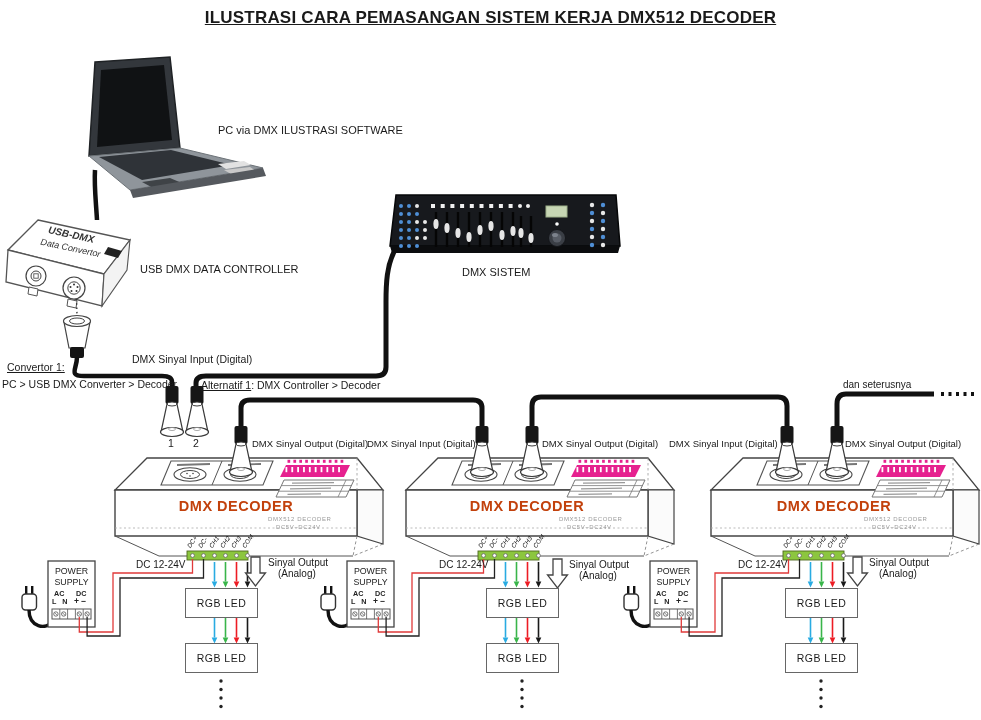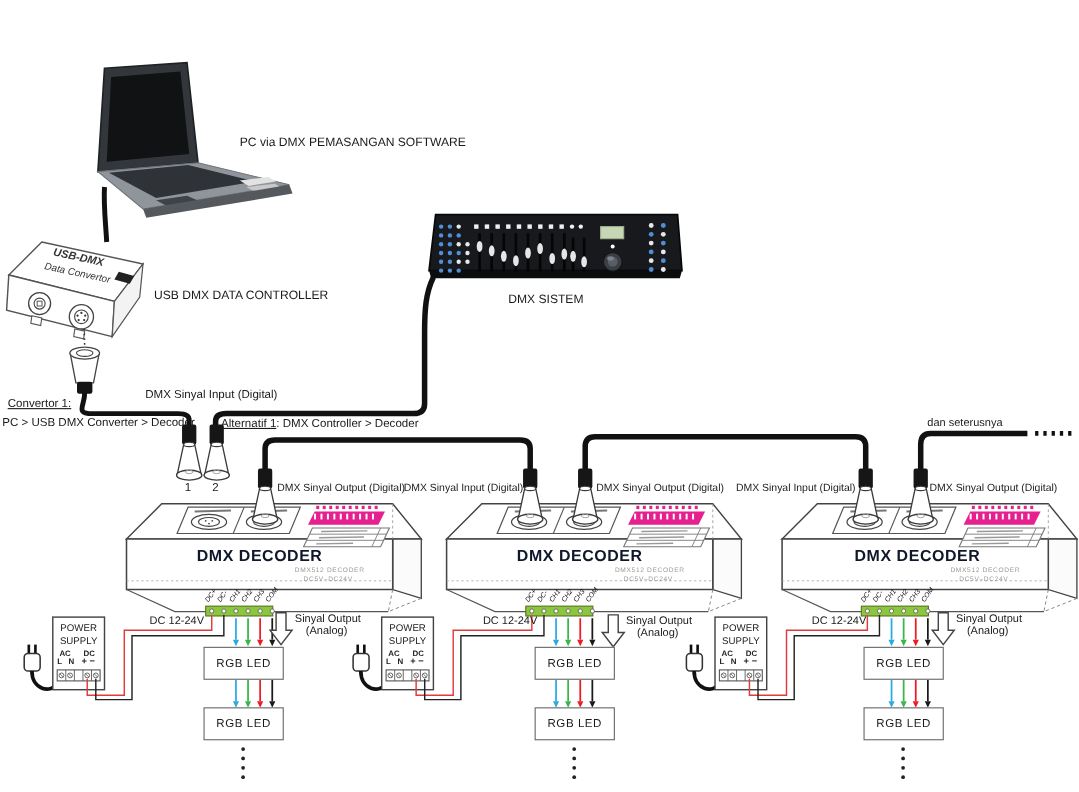--- a/index.html
+++ b/index.html
@@ -6,21 +6,21 @@
   body{width:981px;height:720px;position:relative;background:#fff;
        font-family:"Liberation Sans",sans-serif;overflow:hidden;color:#1a1a1a}
   #stage{position:absolute;left:0;top:0;width:981px;height:720px}
   svg{position:absolute;left:0;top:0}
   .lbl{position:absolute;white-space:nowrap;color:#1a1a1a}
   .u{text-decoration:underline}
   .title{left:0;top:8px;width:981px;text-align:center;font-size:17px;font-weight:bold;
          text-decoration:underline;letter-spacing:.2px}
   .s10{font-size:10px}.s95{font-size:9.5px}.s105{font-size:10.5px}.s11{font-size:11px}
   .dec-title{position:absolute;width:242px;text-align:center;font-size:14.5px;
-             font-weight:bold;letter-spacing:.5px;color:#0f172a}
+             font-weight:bold;letter-spacing:.5px;color:#c2410c}
   .model{position:absolute;font-size:6px;color:#9a9a9a;letter-spacing:.6px;
          line-height:7.5px;white-space:nowrap}
   .term{position:absolute;font-size:6.3px;color:#111;transform:rotate(-54deg);
         transform-origin:0 100%;white-space:nowrap;font-style:italic}
   .led{position:absolute;width:73px;height:30px;border:1px solid #666;background:#fff;
        display:flex;align-items:center;justify-content:center;font-size:10.5px;
        letter-spacing:.5px;box-sizing:border-box}
   .psu-name{position:absolute;width:41px;text-align:center;font-size:8.8px;
             line-height:10.5px;color:#222}
   .psu-s{position:absolute;font-size:7.2px;font-weight:bold;color:#222;white-space:nowrap}
@@ -346,22 +346,23 @@
   <use href="#psu" x="650" y="561"></use>
   <path d="M681.3,617 L681.3,632 L715,632 L715,573 L788.5,573 L788.5,559" fill="none" stroke="#e03a3a" stroke-width="1.3"></path>
   <path d="M689.1,617 L689.1,636 L722,636 L722,578 L799.5,578 L799.5,559" fill="none" stroke="#222" stroke-width="1.3"></path>
   <use href="#wires4" x="810.5" y="562"></use>
   <use href="#wires4" x="810.5" y="618"></use>
   <use href="#hollow-arrow" x="853" y="557"></use>
   <use href="#dots4" x="821" y="681"></use>
 </g>
 </svg>
 
-
-<div class="lbl s11" style="left:218px;top:124px">PC via DMX PEMASANGAN SOFTWARE</div>
+<div class="lbl title">ILUSTRASI CARA PEMASANGAN SISTEM KERJA DMX512 DECODER</div>
+
+<div class="lbl s11" style="left:218px;top:124px">PC via DMX ILUSTRASI SOFTWARE</div>
 
 <div class="conv-t" style="left:48px;top:229px;font-size:10px">USB-DMX</div>
 <div class="conv-t" style="left:40px;top:243px;font-size:9px;font-weight:normal">Data Convertor</div>
 <div class="lbl s11" style="left:140px;top:263px">USB DMX DATA CONTROLLER</div>
 
 <div class="lbl s11" style="left:462px;top:266px">DMX SISTEM</div>
 
 <div class="lbl s105 u" style="left:7px;top:361px">Convertor 1:</div>
 <div class="lbl s105" style="left:2px;top:378px">PC &gt; USB DMX Converter &gt; Decoder</div>
 <div class="lbl s105" style="left:132px;top:353px">DMX Sinyal Input (Digital)</div>

